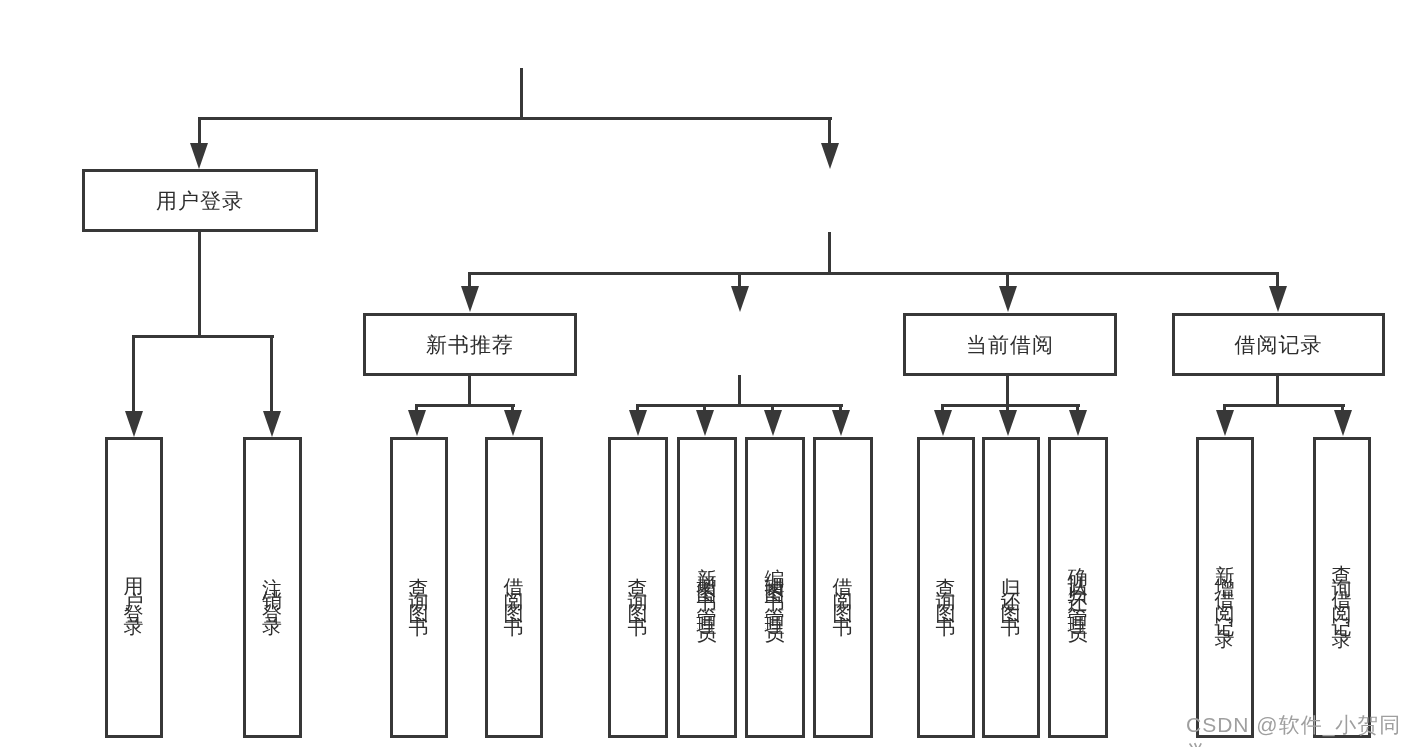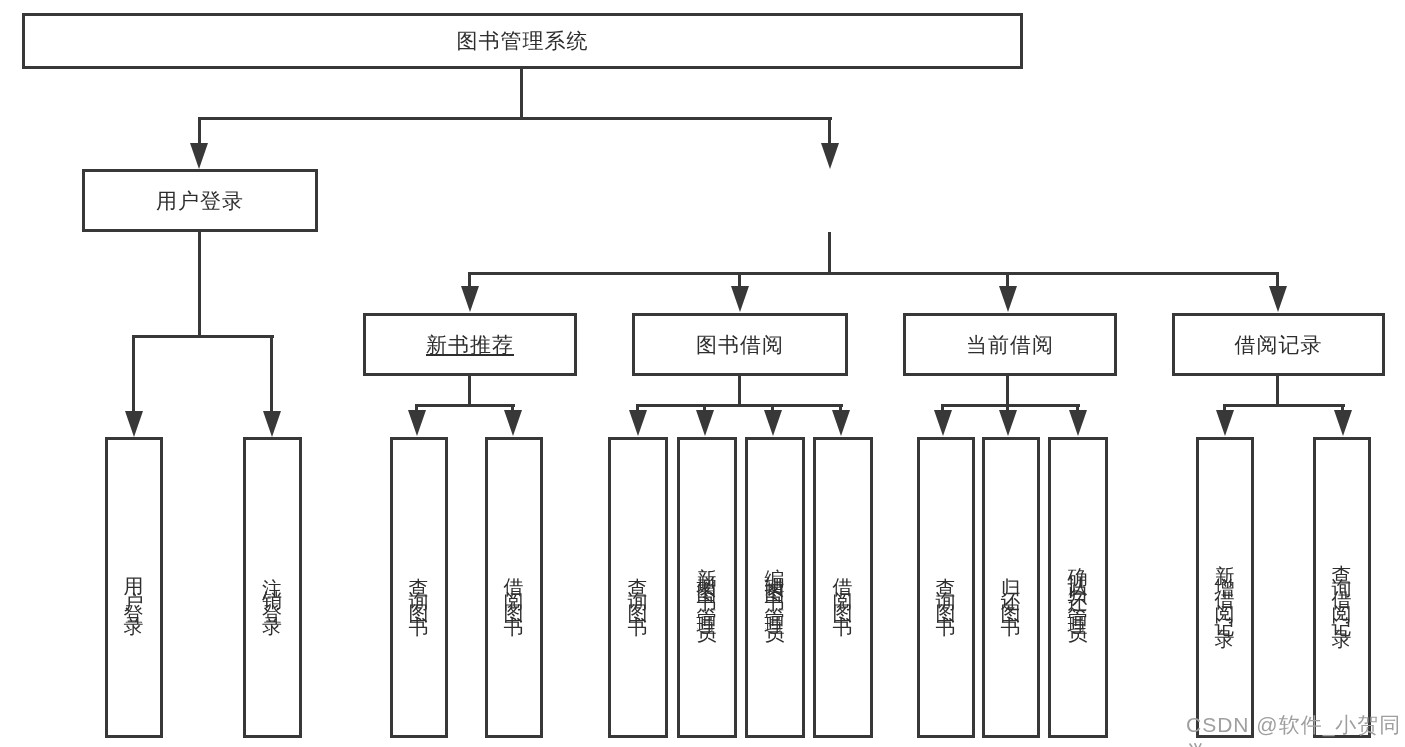--- a/index.html
+++ b/index.html
@@ -33,23 +33,20 @@
   .watermark {
     position:absolute; left:1186px; top:711px;
     font-size:21px; color:#9f9f9f; letter-spacing:1px;
   }
 </style>
 </head>
 <body>
 
 <div class="canvas">
 
-  <div class="hbox" style="left:22px; top:13px; width:1001px; height:56px;">
-    <span>图书管理系统</span>
-  </div>
 
   <div class="line" style="left:520px; top:68px; width:3px; height:51px;"></div>
   <div class="line" style="left:198px; top:117px; width:634px; height:3px;"></div>
   <div class="line" style="left:198px; top:119px; width:3px; height:26px;"></div>
   <div class="tri" style="left:190px; top:143px;"></div>
   <div class="line" style="left:828px; top:119px; width:3px; height:26px;"></div>
   <div class="tri" style="left:821px; top:143px;"></div>
 
   <div class="hbox" style="left:82px; top:169px; width:236px; height:63px;">
     <span>用户登录</span>
@@ -66,25 +63,22 @@
   <div class="line" style="left:468px; top:272px; width:811px; height:3px;"></div>
   <div class="line" style="left:468px; top:274px; width:3px; height:14px;"></div>
   <div class="tri" style="left:461px; top:286px;"></div>
   <div class="line" style="left:738px; top:274px; width:3px; height:14px;"></div>
   <div class="tri" style="left:731px; top:286px;"></div>
   <div class="line" style="left:1006px; top:274px; width:3px; height:14px;"></div>
   <div class="tri" style="left:999px; top:286px;"></div>
   <div class="line" style="left:1276px; top:274px; width:3px; height:14px;"></div>
   <div class="tri" style="left:1269px; top:286px;"></div>
 
-  <div class="hbox" style="left:363px; top:313px; width:214px; height:63px;text-decoration:underline;">
+  <div class="hbox" style="left:363px; top:313px; width:214px; height:63px;">
     <span>新书推荐</span>
-  </div>
-  <div class="hbox" style="left:632px; top:313px; width:216px; height:63px;">
-    <span>图书借阅</span>
   </div>
   <div class="hbox" style="left:1172px; top:313px; width:213px; height:63px;">
     <span>借阅记录</span>
   </div>
   <div class="hbox" style="left:903px; top:313px; width:214px; height:63px;">
     <span>当前借阅</span>
   </div>
 
   <div class="line" style="left:468px; top:375px; width:3px; height:31px;"></div>
   <div class="line" style="left:415px; top:404px; width:100px; height:3px;"></div>

